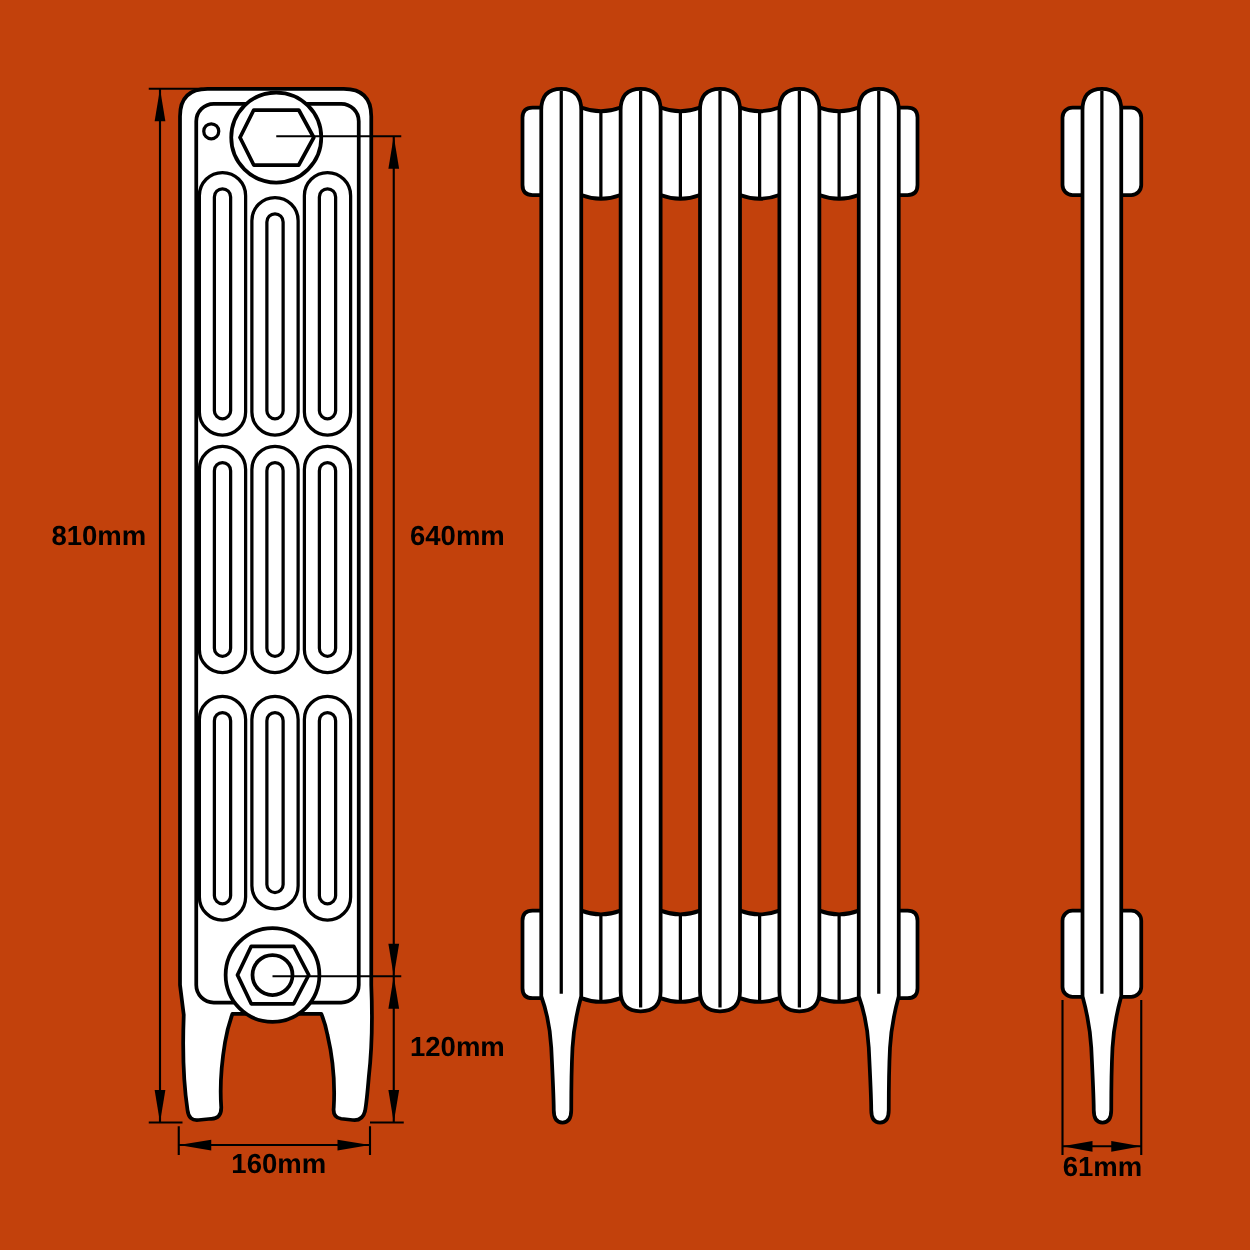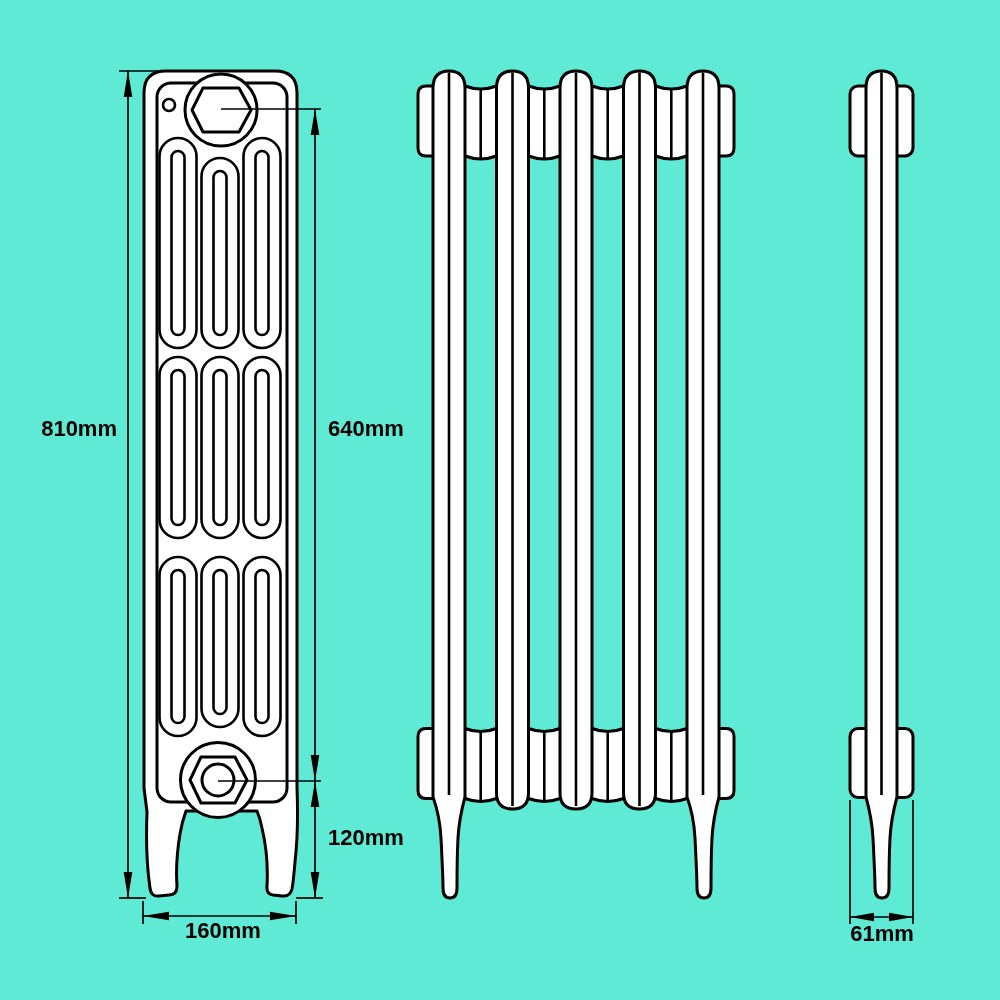--- a/index.html
+++ b/index.html
@@ -4,21 +4,21 @@
 <style>
   html, body {
     margin: 0;
     padding: 0;
     background: #ffffff;
   }
   .canvas {
     position: relative;
     width: 1000px;
     height: 1000px;
-    background: #5eead4;
+    background: #c2410c;
     overflow: hidden;
   }
   svg { display: block; }
   .dim-label {
     font-family: "Liberation Sans", "DejaVu Sans", sans-serif;
     font-weight: bold;
     font-size: 22px;
     fill: #000000;
   }
 </style>

